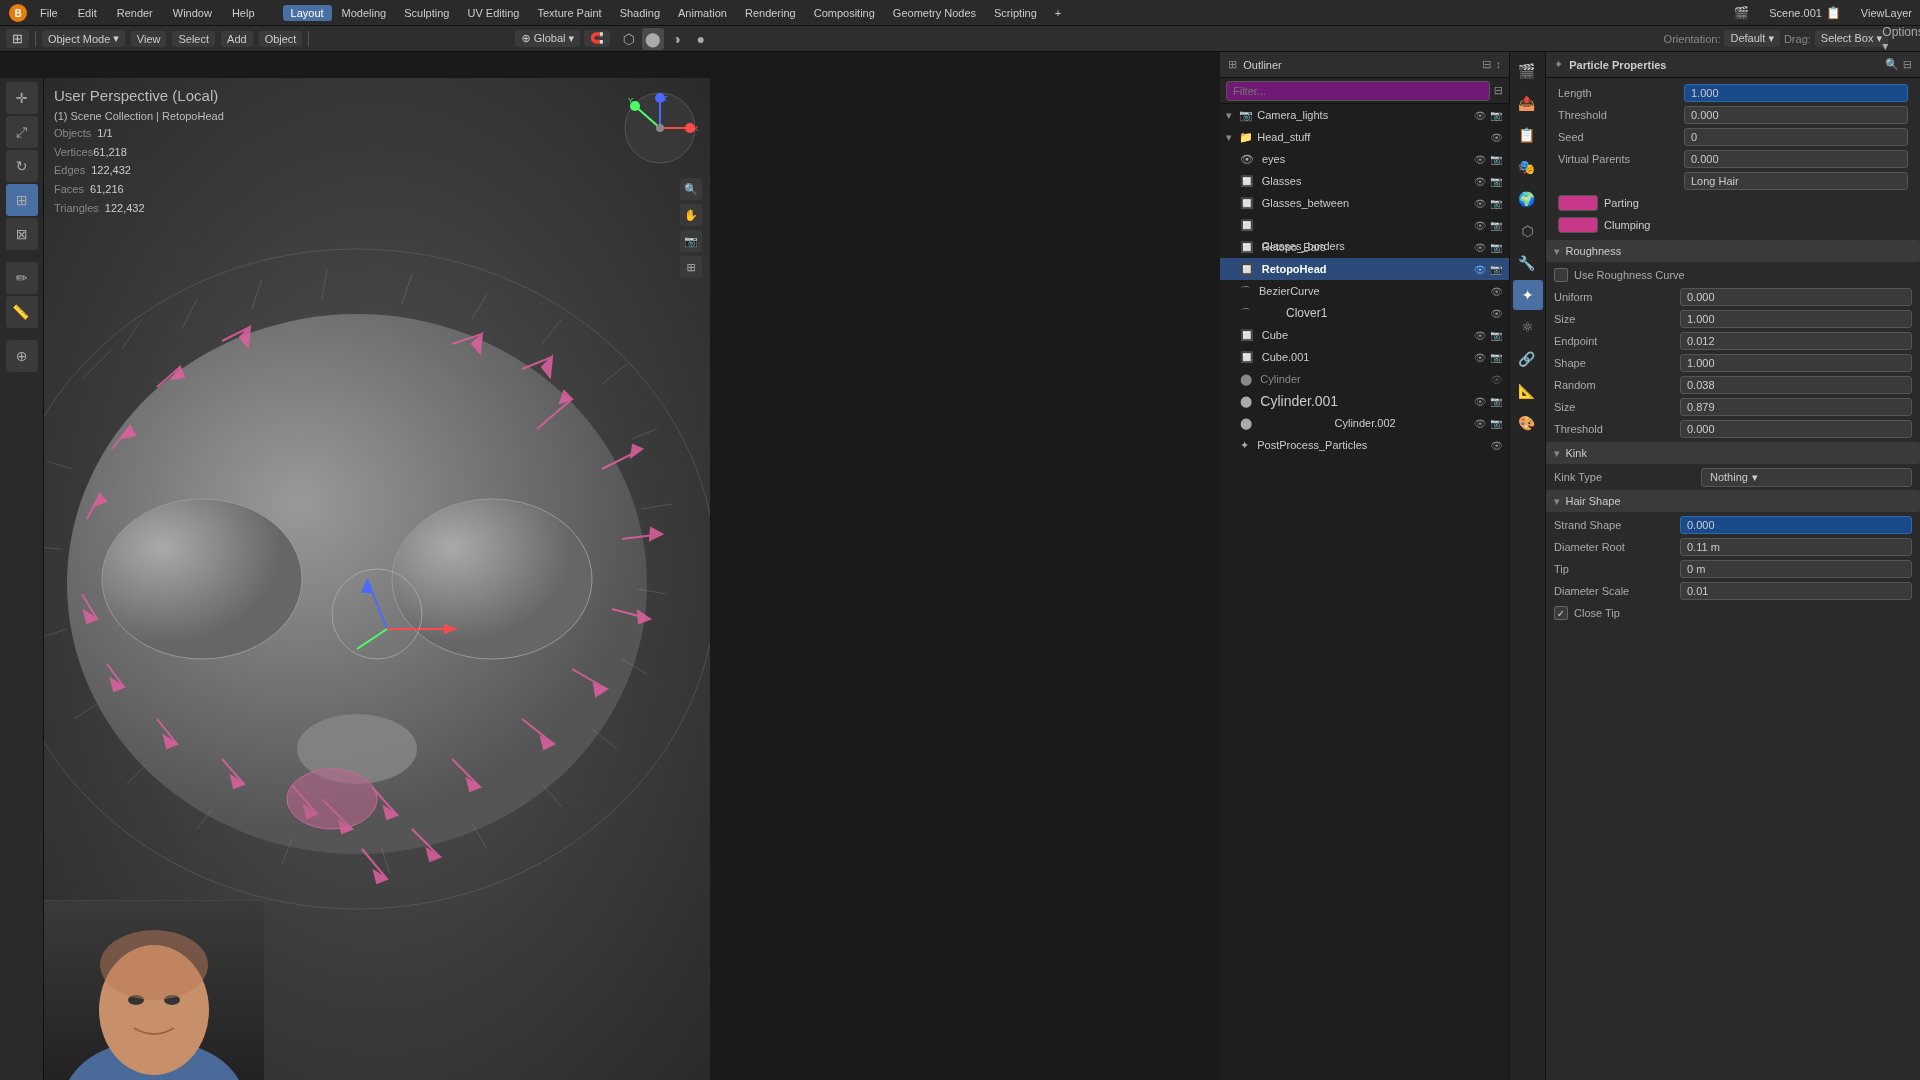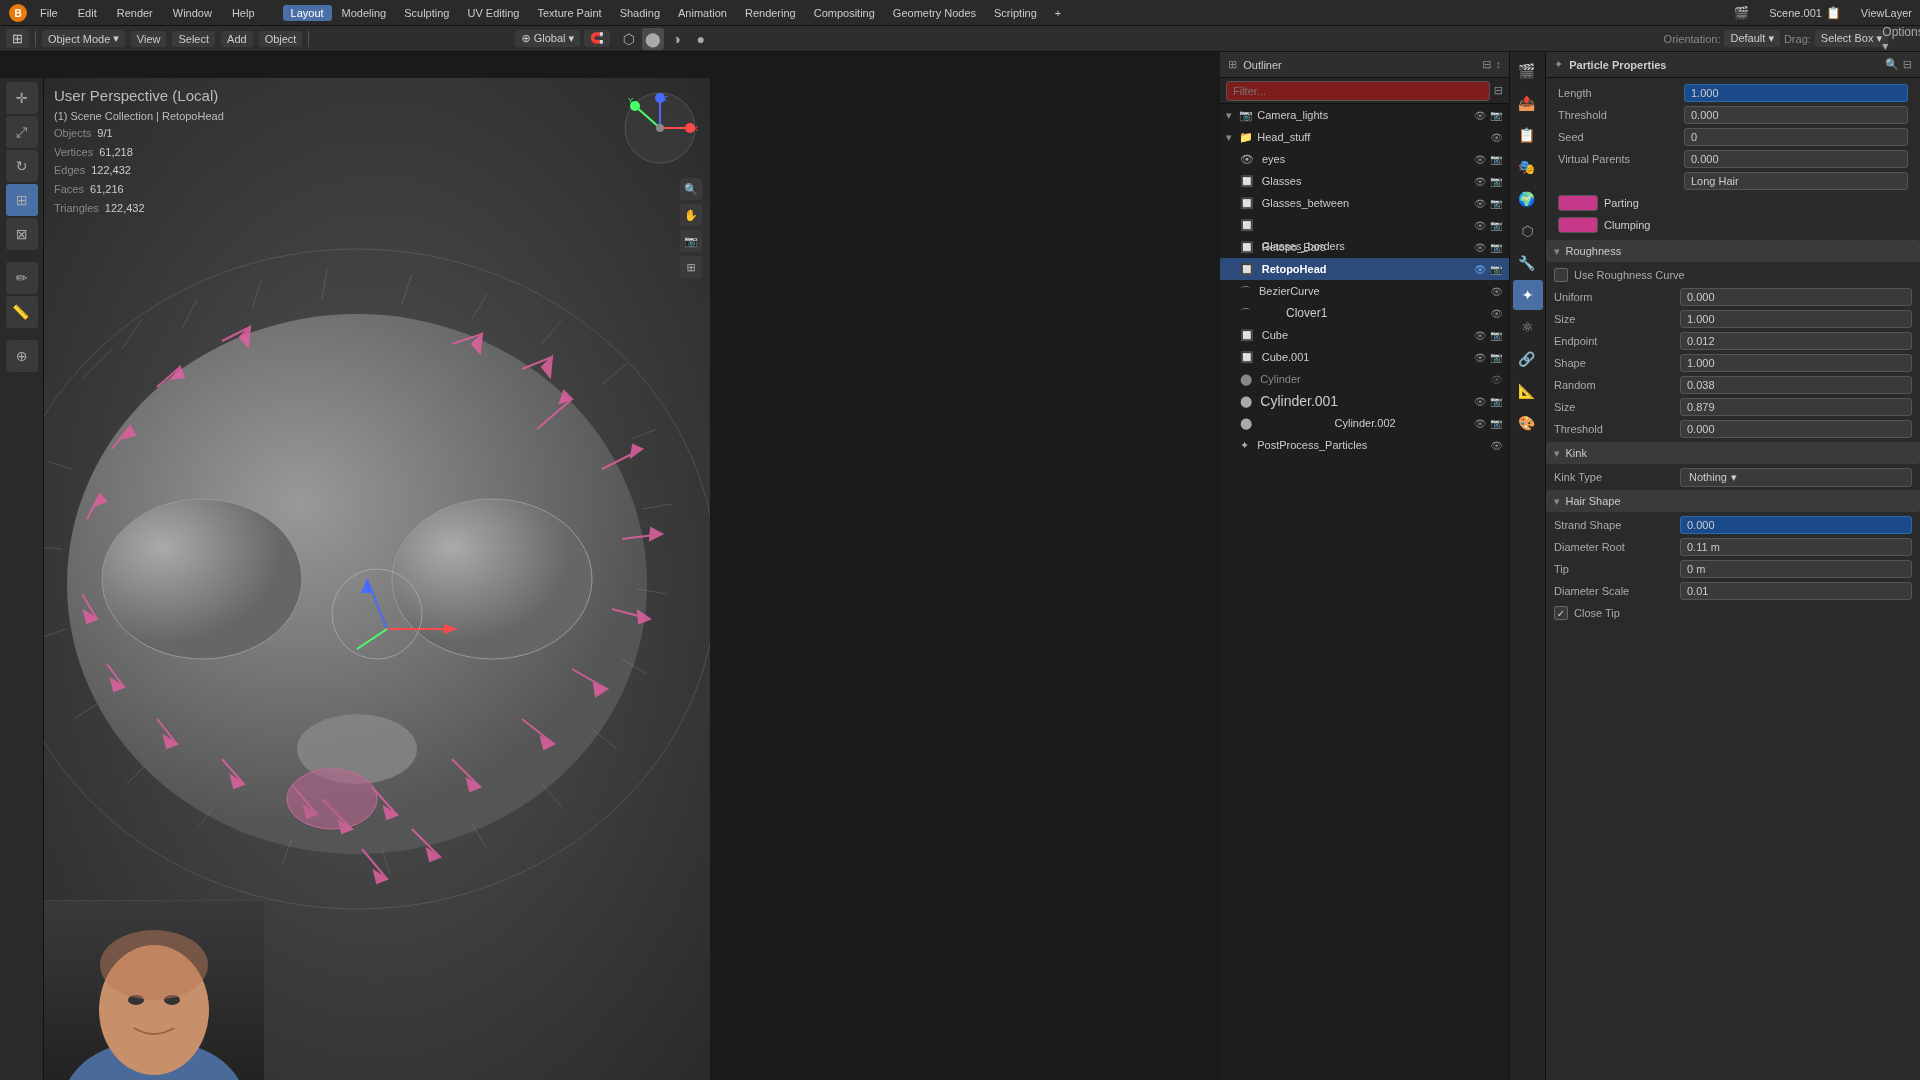--- a/index.html
+++ b/index.html
@@ -384,23 +384,23 @@
 </div>
 
 <div class="viewport-info" style="position:absolute; top:84px; left:54px; z-index:55; pointer-events:none;">
   <div style="color:#bbb; font-size:15px;">User Perspective (Local)</div>
   <div style="color:#bbb; font-size:11px;">(1) Scene Collection | RetopoHead</div>
 </div>
 
 <div class="viewport-stats" style="position:absolute; top:124px; left:54px; z-index:55; pointer-events:none;">
   <div style="display:flex; gap:6px;">
     <span class="stat-label">Objects</span>
-    <span class="stat-val">9/1</span>
-  </div>
-  <div style="display:flex; gap:6px;">
+    <span class="stat-val">1/1</span>
+  </div>
+  <div style="display:flex; ">
     <span class="stat-label">Vertices</span>
     <span class="stat-val">61,218</span>
   </div>
   <div style="display:flex; gap:6px;">
     <span class="stat-label">Edges</span>
     <span class="stat-val">122,432</span>
   </div>
   <div style="display:flex; gap:6px;">
     <span class="stat-label">Faces</span>
     <span class="stat-val">61,216</span>
@@ -616,21 +616,21 @@
   <div style="width:290px; height:100%; display:flex; flex-direction:column; border-right:1px solid #111;">
     <div class="outliner-header">
       <span style="color:#888;">⊞</span>
       <span style="color:#ccc; font-size:11px;">Outliner</span>
       <div style="margin-left:auto; display:flex; gap:4px;">
         <span style="color:#888; cursor:pointer;">⊟</span>
         <span style="color:#888; cursor:pointer;">↕</span>
       </div>
     </div>
     <div style="height:26px; background:#252525; display:flex; align-items:center; padding:0 6px; gap:4px; border-bottom:1px solid #111;">
-      <input type="text" placeholder="Filter..." style="flex: 1 1 0%; height: 20px; background: #7f1d1d; border: 1px solid rgb(85, 85, 85); border-radius: 3px; color: rgb(204, 204, 204); padding: 0px 6px; font-size: 11px;">
+      <input type="text" placeholder="Filter..." style="flex: 1 1 0%; height: 20px; background: #701a75; border: 1px solid rgb(85, 85, 85); border-radius: 3px; color: rgb(204, 204, 204); padding: 0px 6px; font-size: 11px;">
       <span style="color:#888; cursor:pointer;">⊟</span>
     </div>
     <div style="flex:1; overflow-y:auto;">
 
       <div class="outliner-item">
         <span style="color:#888; margin-right:4px;">▾</span>
         <span style="color:#aaa;">📷</span>
         <span style="flex:1; font-size:11px; color:#ccc;">Camera_lights</span>
         <span style="color:#888; font-size:10px;">👁</span>
         <span style="color:#888; font-size:10px;">📷</span>
@@ -823,21 +823,21 @@
         </div>
       </div>
 
       <div class="prop-section">
         <div class="prop-section-header">
           <span style="color:#888;">▾</span>
           <span style="font-size:11px; color:#ccc;">Kink</span>
         </div>
         <div class="prop-row">
           <span class="prop-label">Kink Type</span>
-          <div class="dropdown-btn" style="flex:1; ">
+          <div class="dropdown-btn" style="flex:1; margin-left:21px;">
             <span>Nothing</span>
             <span>▾</span>
           </div>
         </div>
       </div>
 
       <div class="prop-section">
         <div class="prop-section-header">
           <span style="color:#888;">▾</span>
           <span style="font-size:11px; color:#ccc;">Hair Shape</span>

